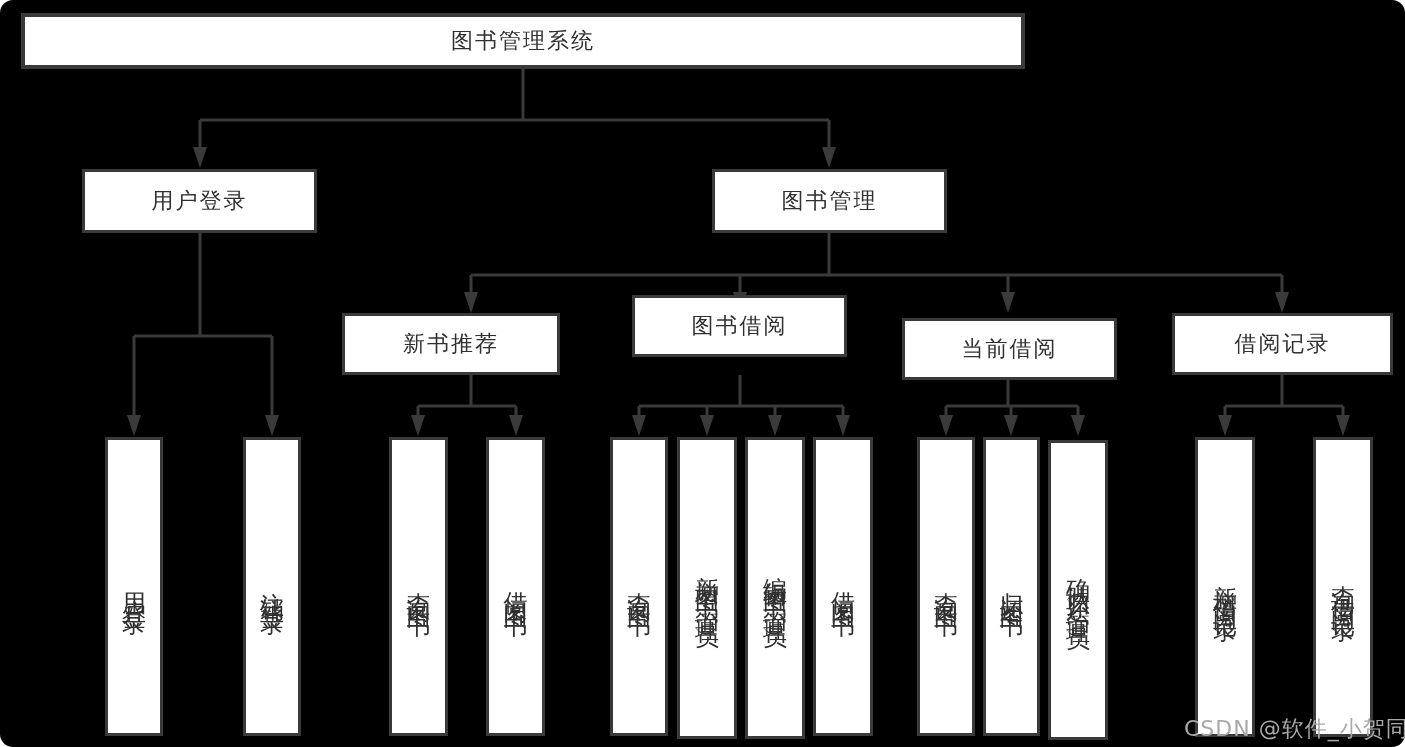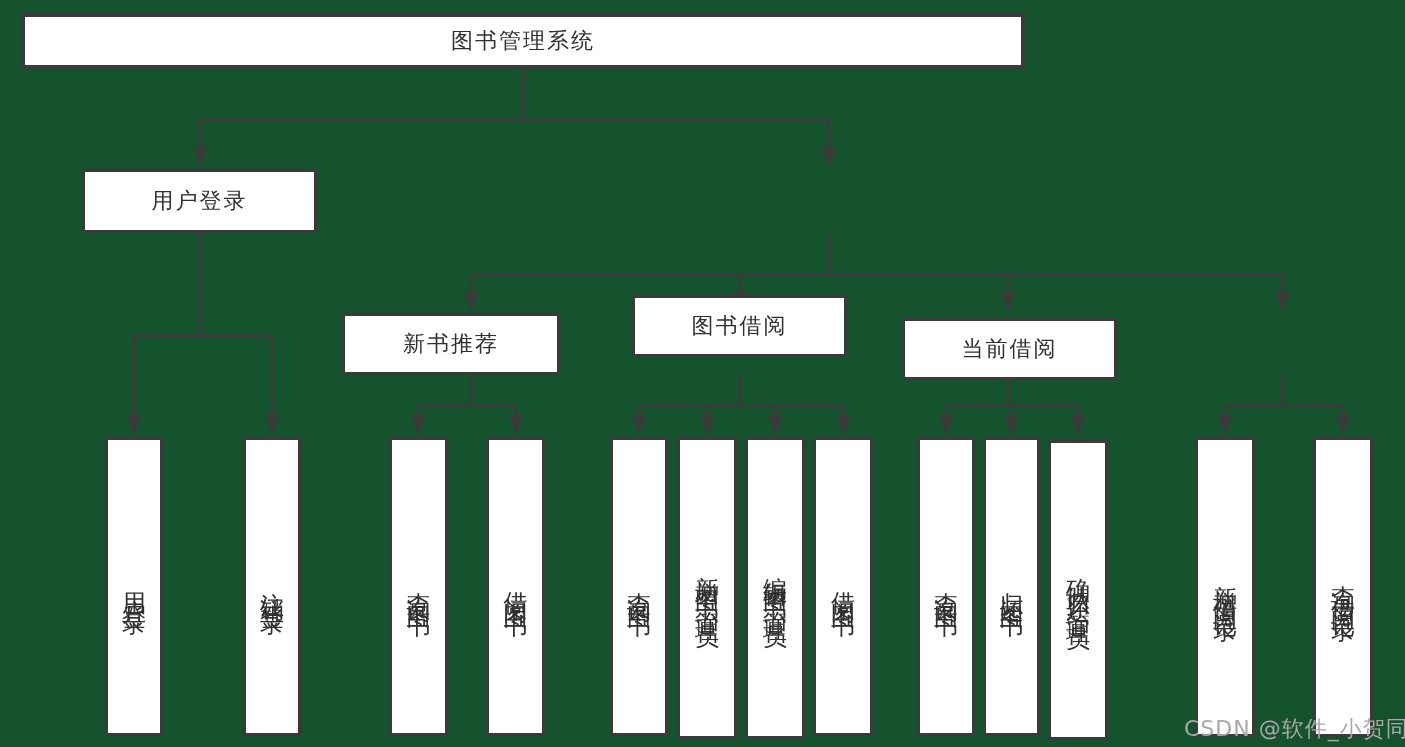--- a/index.html
+++ b/index.html
@@ -1,21 +1,22 @@
 <!DOCTYPE html>
 <html><head>
 <meta charset="utf-8">
 <style>
   html,body { margin:0; padding:0; background:#ffffff; }
   .stage {
     position:relative;
     width:1405px; height:747px;
-    background:#14532d;
+    background:#000000;
     font-family:"DejaVu Sans", sans-serif;
     overflow:hidden;
+    border-radius:13px;
   }
   .box {
     position:absolute;
     box-sizing:border-box;
     border:3px solid #3a3a3a;
     background:#ffffff;
     display:flex;
     align-items:center;
     justify-content:center;
     color:#303030;
@@ -80,24 +81,26 @@
     <polygon points="1071,415 1085,415 1078,436"></polygon>
 
     <path d="M1282,375 V406 M1225,406 H1343 M1225,406 V418 M1343,406 V418"></path>
     <polygon points="1218,415 1232,415 1225,436"></polygon>
     <polygon points="1336,415 1350,415 1343,436"></polygon>
   </svg>
 
   <div class="box hbox root" style="left:21px;top:13px;width:1004px;height:56px">图书管理系统</div>
 
   <div class="box hbox" style="left:82px;top:169px;width:235px;height:64px">用户登录</div>
+  <div class="box hbox" style="left:712px;top:169px;width:235px;height:64px">图书管理</div>
 
   <div class="box hbox" style="left:342px;top:313px;width:218px;height:62px">新书推荐</div>
   <div class="box hbox" style="left:632px;top:295px;width:215px;height:62px">图书借阅</div>
   <div class="box hbox" style="left:902px;top:318px;width:215px;height:62px">当前借阅</div>
+  <div class="box hbox" style="left:1172px;top:313px;width:221px;height:62px">借阅记录</div>
 
   <div class="box vbox" style="left:105px;top:437px;width:58px;height:299px">用户登录</div>
   <div class="box vbox" style="left:243px;top:437px;width:58px;height:299px">注销登录</div>
 
   <div class="box vbox" style="left:389px;top:437px;width:59px;height:299px">查询图书</div>
   <div class="box vbox" style="left:486px;top:437px;width:59px;height:299px">借阅图书</div>
 
   <div class="box vbox" style="left:610px;top:437px;width:58px;height:299px">查询图书</div>
   <div class="box vbox" style="left:677px;top:437px;width:60px;height:302px">新增图书（管理员）</div>
   <div class="box vbox" style="left:745px;top:437px;width:60px;height:302px">编辑图书（管理员）</div>

